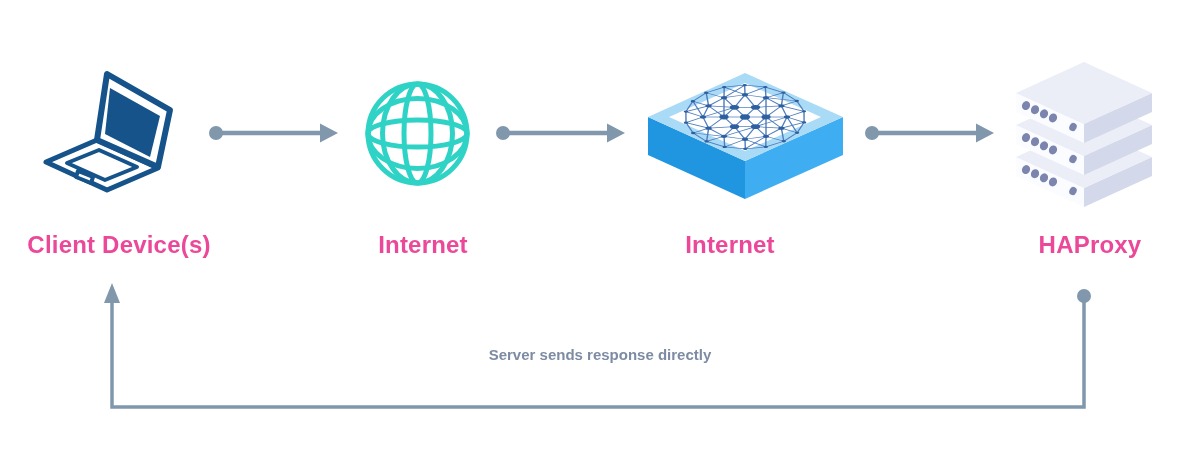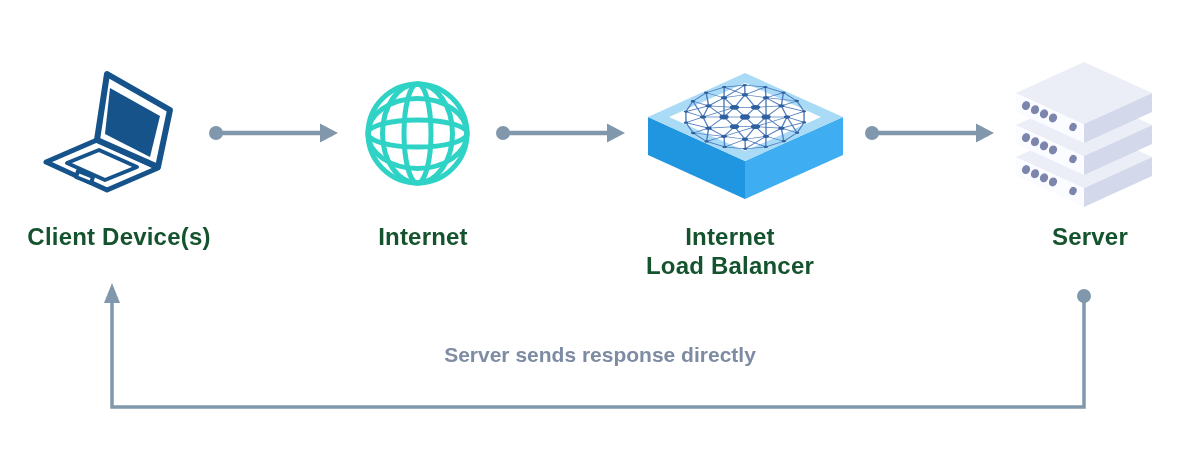--- a/index.html
+++ b/index.html
@@ -2,26 +2,26 @@
 <html><head>
 <meta charset="utf-8">
 <style>
   html,body{margin:0;padding:0;background:#ffffff;}
   #canvas{
     position:relative;width:1200px;height:473px;background:#ffffff;overflow:hidden;
     font-family:"Liberation Sans", sans-serif;
   }
   .abs{position:absolute;}
   .node-label{
-    position:absolute;top:222px;text-align:center;
-    font-size:24px;font-weight:700;color:#14532d;line-height:29px;letter-spacing:.2px;
+    position:absolute;top:230px;text-align:center;
+    font-size:24px;font-weight:700;color:#ec4899;line-height:29px;letter-spacing:.2px;
   }
   .caption{
     position:absolute;left:350px;top:340px;width:500px;text-align:center;
-    font-size:21px;font-weight:700;color:#7d8ba3;line-height:29px;
+    font-size:15px;font-weight:700;color:#7d8ba3;line-height:29px;
   }
   svg{display:block;}
 </style>
 </head>
 <body>
 
 <div id="canvas">
 
   <div class="abs" style="left:40px;top:60px;">
     <svg width="140" height="145" viewBox="0 0 140 145">
@@ -251,23 +251,22 @@
       <use href="#slab" y="64"></use>
       <use href="#slab" y="32"></use>
       <use href="#slab" y="0"></use>
     </svg>
   </div>
 
   <div class="node-label" style="left:0px;width:238px;">Client Device(s)</div>
   <div class="node-label" style="left:323px;width:200px;">Internet</div>
   <div class="node-label" style="left:605px;width:250px;">
     <div>Internet</div>
-    <div>Load Balancer</div>
-  </div>
-  <div class="node-label" style="left:990px;width:200px;">Server</div>
+  </div>
+  <div class="node-label" style="left:990px;width:200px;">HAProxy</div>
 
   <div class="abs" style="left:95px;top:262px;">
     <svg width="1010" height="158" viewBox="0 0 1010 158">
       <circle cx="989" cy="34" r="7" fill="#8097ac"></circle>
       <path d="M989 34 L989 145 L17 145 L17 40" fill="none" stroke="#8097ac" stroke-width="3.5"></path>
       <polygon points="9,41 25,41 17,21" fill="#8097ac"></polygon>
     </svg>
   </div>
 
   <div class="caption">

